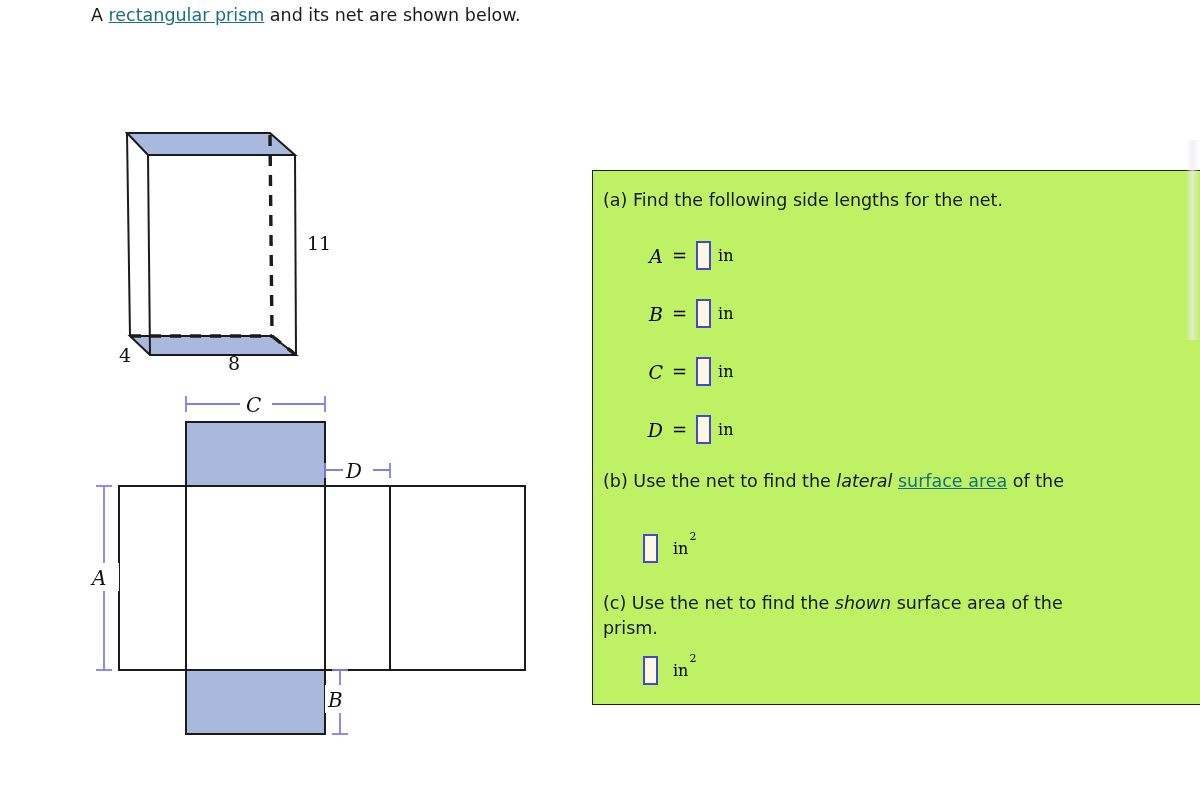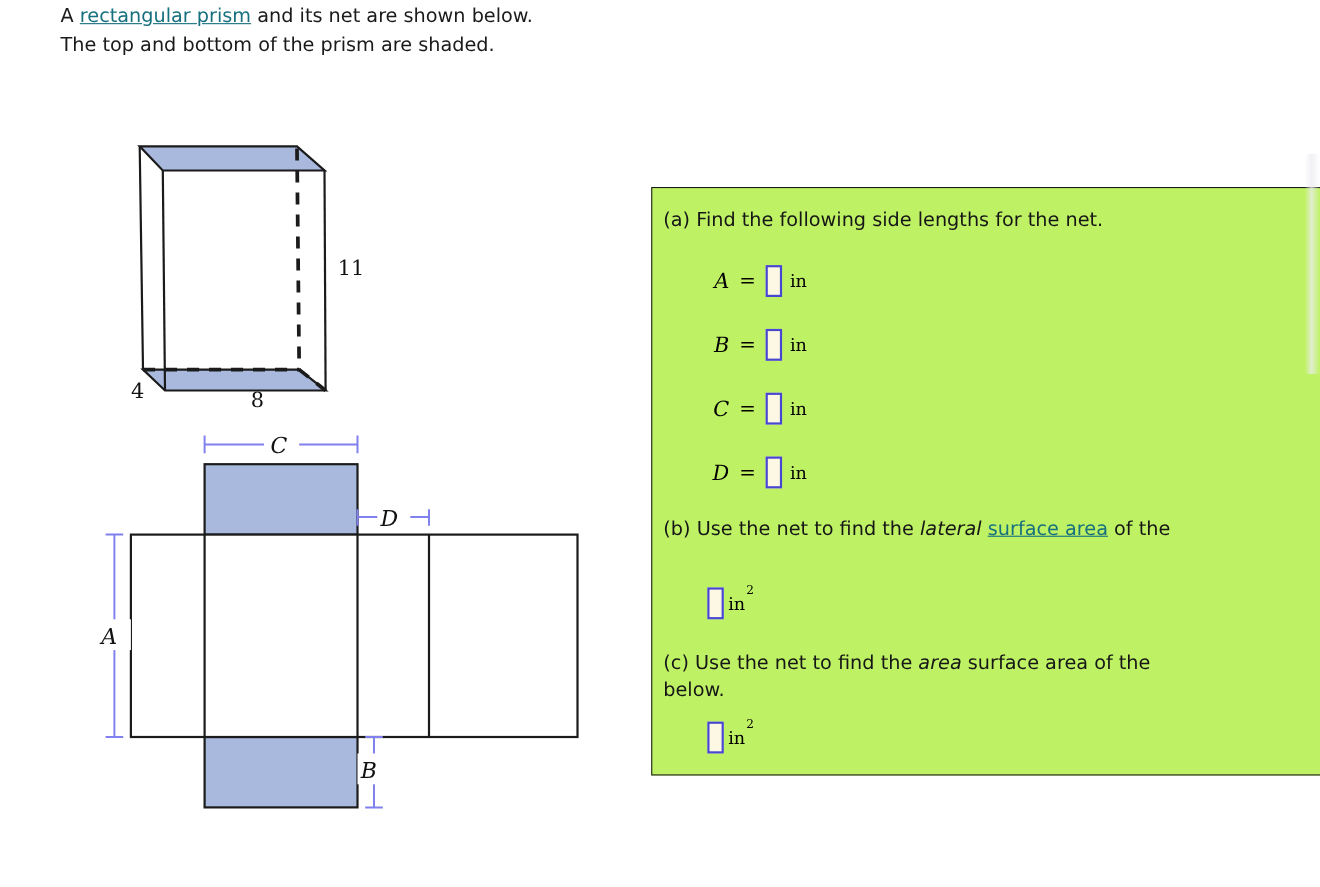--- a/index.html
+++ b/index.html
@@ -19,21 +19,21 @@
   
   #prompt {
     position: absolute;
     left: 55px;
     top: 2px;
     width: 600px;
     font-size: 17.5px;
     line-height: 26px;
     color: #1a1a1a;
   }
-  #prompt .line { white-space: nowrap; }
+  #prompt .line { white-space: nowrap; margin-left: 36px; }
   .link {
     color: #17707e;
     text-decoration: underline;
     cursor: pointer;
   }
 
   
   #figures {
     position: absolute;
     left: 0;
@@ -93,21 +93,21 @@
     cursor: text;
   }
   .unit {
     font-family: "DejaVu Serif", serif;
     font-size: 16px;
     margin-left: 7px;
   }
   .unit-sq {
     font-family: "DejaVu Serif", serif;
     font-size: 16px;
-    margin-left: 4px;
+    margin-left: 15px;
     position: relative;
   }
   .unit-sq sup {
     font-size: 11px;
     position: relative;
     top: -8px;
     left: 1px;
   }
 
   
@@ -119,21 +119,20 @@
     height: 200px;
     background: linear-gradient(to right, rgba(245,245,248,0) 0%, rgba(236,236,241,0.75) 45%, rgba(255,255,255,0) 100%);
     pointer-events: none;
   }
 </style>
 </head>
 <body>
 
 <div id="prompt">
   <div class="line"><span>A </span><a class="link">rectangular prism</a><span> and its net are shown below.</span></div>
-  <div class="line">The top and bottom of the prism are shaded.</div>
 </div>
 
 <div id="figures">
 
   <svg class="fig-svg" width="360" height="260" viewBox="0 0 360 260" style="position:absolute;left:100px;top:115px;">
 
     <polygon points="27,18 170,18 195,40 48,40" fill="#a9b9de" stroke="#1b1b1b" stroke-width="2"></polygon>
 
     <polygon points="30,221 172,221 196,240 50,240" fill="#a9b9de" stroke="#1b1b1b" stroke-width="2"></polygon>
 
@@ -235,21 +234,21 @@
   <div class="q-block">
     <div class="q-text" style="left:10px;top:298px;width:550px;"><span>(b) Use the net to find the </span><i>lateral</i><span> </span><a class="link">surface area</a><span> of the</span><br></div>
 
     <div class="ans-row" style="left:50px;top:363px;">
       <span class="input-box"></span>
       <span class="unit-sq"><span>in</span><sup>2</sup></span>
     </div>
   </div>
 
   <div class="q-block">
-    <div class="q-text" style="left:10px;top:420px;width:550px;"><span>(c) Use the net to find the </span><i>area</i><span> surface area of the</span><br><span>below.</span></div>
+    <div class="q-text" style="left:10px;top:420px;width:550px;"><span>(c) Use the net to find the </span><i>shown</i><span> surface area of the</span><br><span>prism.</span></div>
 
     <div class="ans-row" style="left:50px;top:485px;">
       <span class="input-box"></span>
       <span class="unit-sq"><span>in</span><sup>2</sup></span>
     </div>
   </div>
 </div>
 
 <div id="scroll-hint"></div>
 

